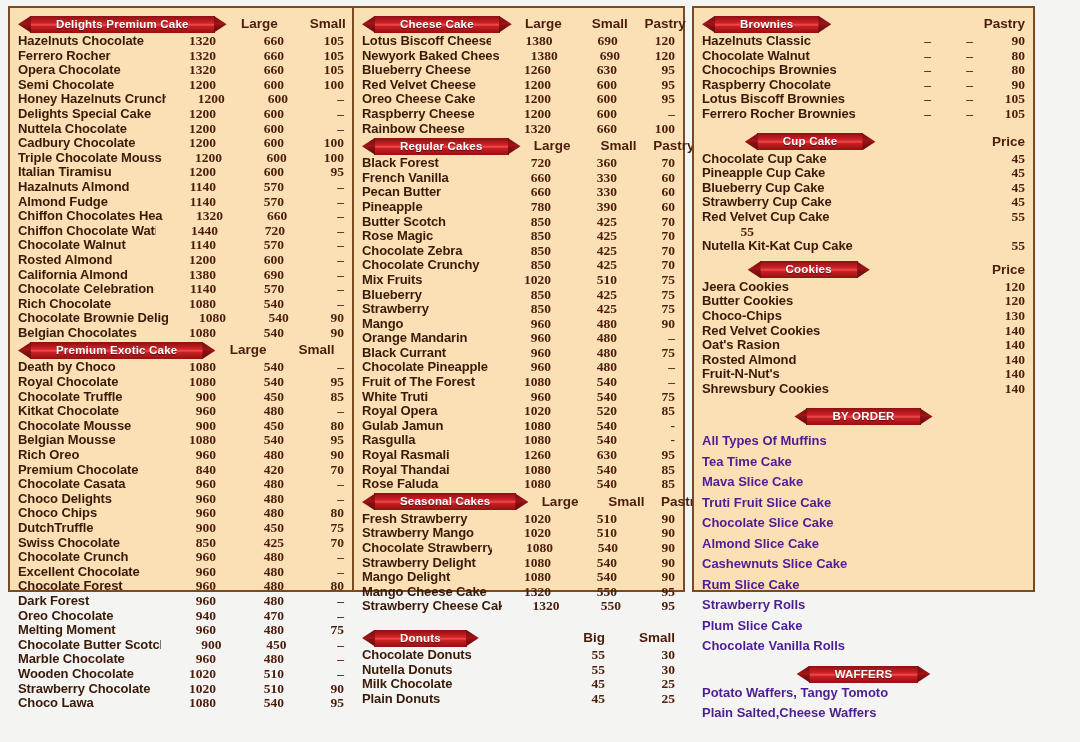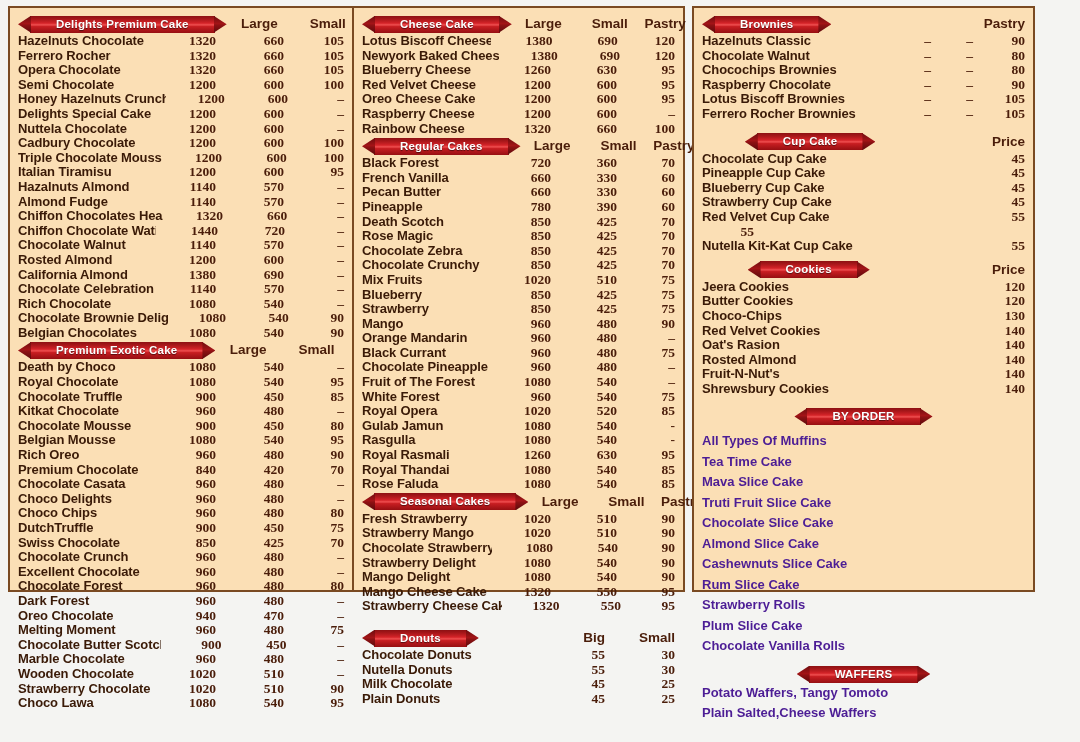--- a/index.html
+++ b/index.html
@@ -505,21 +505,21 @@
           <span class="val c2">330</span>
           <span class="val c3">60</span>
         </div>
         <div class="row">
           <span class="nm">Pineapple</span>
           <span class="val c1">780</span>
           <span class="val c2">390</span>
           <span class="val c3">60</span>
         </div>
         <div class="row">
-          <span class="nm">Death Scotch</span>
+          <span class="nm">Butter Scotch</span>
           <span class="val c1">850</span>
           <span class="val c2">425</span>
           <span class="val c3">70</span>
         </div>
         <div class="row">
           <span class="nm">Rose Magic</span>
           <span class="val c1">850</span>
           <span class="val c2">425</span>
           <span class="val c3">70</span>
         </div>
@@ -577,21 +577,21 @@
           <span class="val c2">480</span>
           <span class="val c3">–</span>
         </div>
         <div class="row">
           <span class="nm">Fruit of The Forest</span>
           <span class="val c1">1080</span>
           <span class="val c2">540</span>
           <span class="val c3">–</span>
         </div>
         <div class="row">
-          <span class="nm">White Forest</span>
+          <span class="nm">White Truti</span>
           <span class="val c1">960</span>
           <span class="val c2">540</span>
           <span class="val c3">75</span>
         </div>
         <div class="row">
           <span class="nm">Royal Opera</span>
           <span class="val c1">1020</span>
           <span class="val c2">520</span>
           <span class="val c3">85</span>
         </div>

